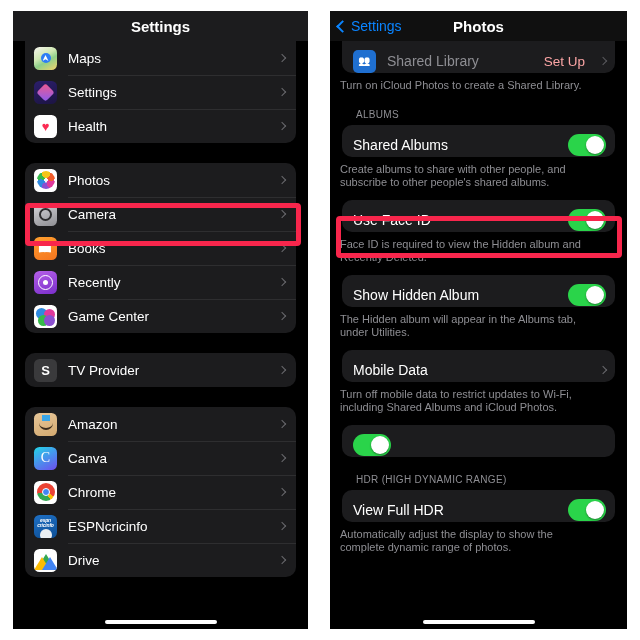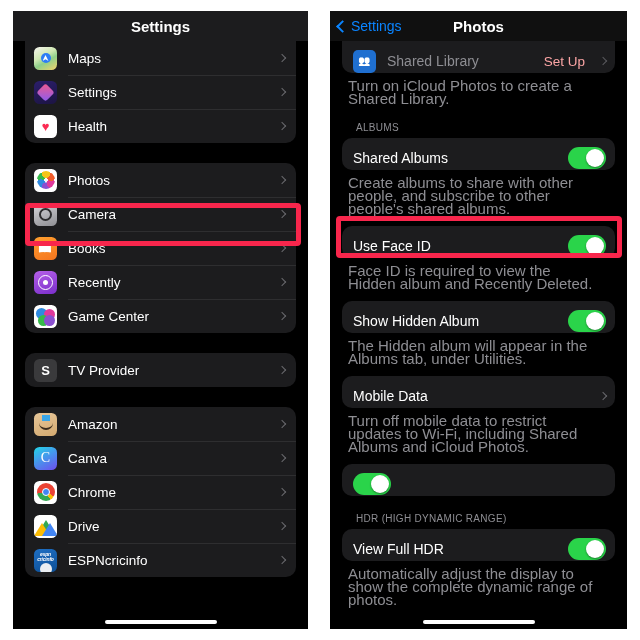--- a/index.html
+++ b/index.html
@@ -84,22 +84,22 @@
   .gap{ height:20px; }
   .gap.sm{ height:11px; }
 
   
   .srow{
     display:flex; align-items:center;
     height:32px; padding:8px 9px 0 11px; position:relative;
   }
   .srow .row-label{ font-size:14px; }
   .footnote{
-    color:#8e8e93; font-size:15px; line-height:13px;
-    margin:6px 14px 0 18px; padding-right:14px;
+    color:#8e8e93; font-size:11px; line-height:13px;
+    margin:6px 14px 0 10px; padding-right:14px;
   }
   .section-hd{
     color:#8e8e93; font-size:10px; letter-spacing:.3px;
     margin:17px 0 5px 26px; text-transform:uppercase;
   }
 
   
   .toggle{
     width:38px; height:22px; border-radius:11px;
     background:#2ad44a; position:relative; flex:0 0 auto;
@@ -298,32 +298,32 @@
         </div>
         <div class="row">
           <span class="appicon ic-chrome">
               <i class="cr"></i>
               <i class="cr2"></i>
             </span>
           <span class="row-label">Chrome</span>
           <span class="chev"></span>
         </div>
         <div class="row">
+          <span class="appicon ic-espn">
+              <i class="wordmark">espn<br>cricinfo</i>
+            </span>
+          <span class="row-label">ESPNcricinfo</span>
+          <span class="chev"></span>
+        </div>
+        <div class="row">
           <span class="appicon ic-drive">
               <i class="y"></i>
               <i class="b"></i>
             </span>
           <span class="row-label">Drive</span>
-          <span class="chev"></span>
-        </div>
-        <div class="row">
-          <span class="appicon ic-espn">
-              <i class="wordmark">espn<br>cricinfo</i>
-            </span>
-          <span class="row-label">ESPNcricinfo</span>
           <span class="chev"></span>
         </div>
       </div>
 
       <div class="home-ind"></div>
     </div>
   </div>
 
   <div class="phone" id="phone-right">
 

